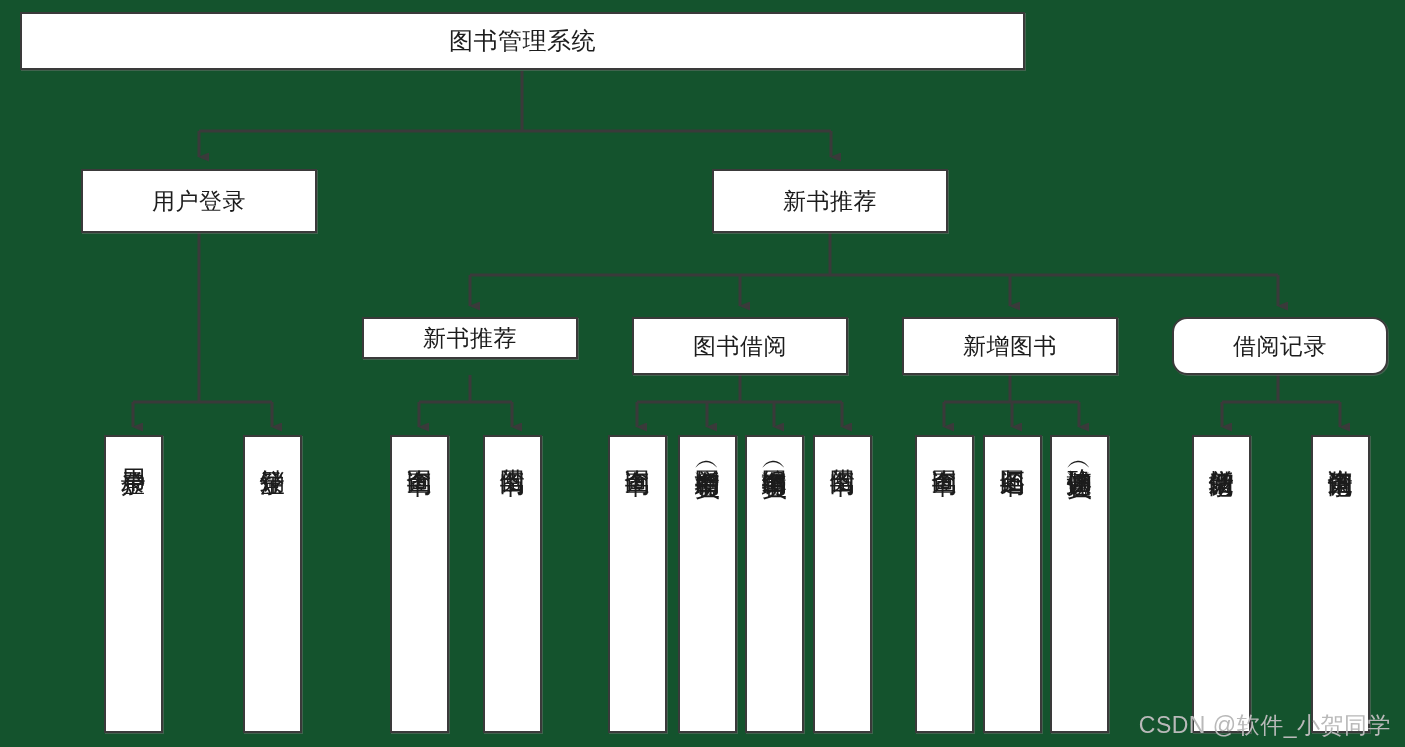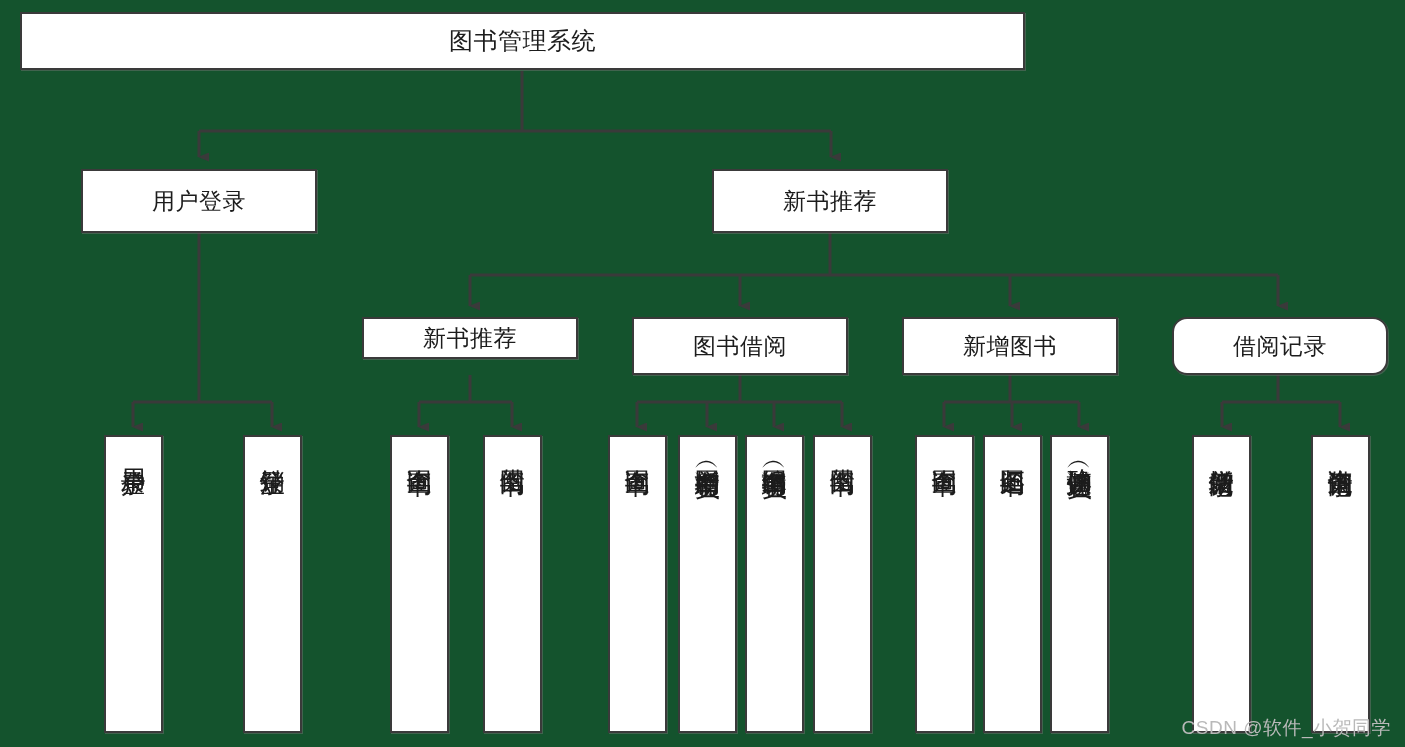--- a/index.html
+++ b/index.html
@@ -62,21 +62,21 @@
     text-orientation: upright;
     font-size: 25px;
     line-height: 1.05;
     letter-spacing: 1px;
     max-height: 280px;
   }
   #watermark {
     position: absolute;
     right: 14px;
     bottom: 6px;
-    font-size: 19px;
+    font-size: 23px;
     color: #b9b9b9;
     white-space: nowrap;
     letter-spacing: 0.5px;
   }
 </style>
 </head>
 <body>
 
 <div id="diagram-root">
 

